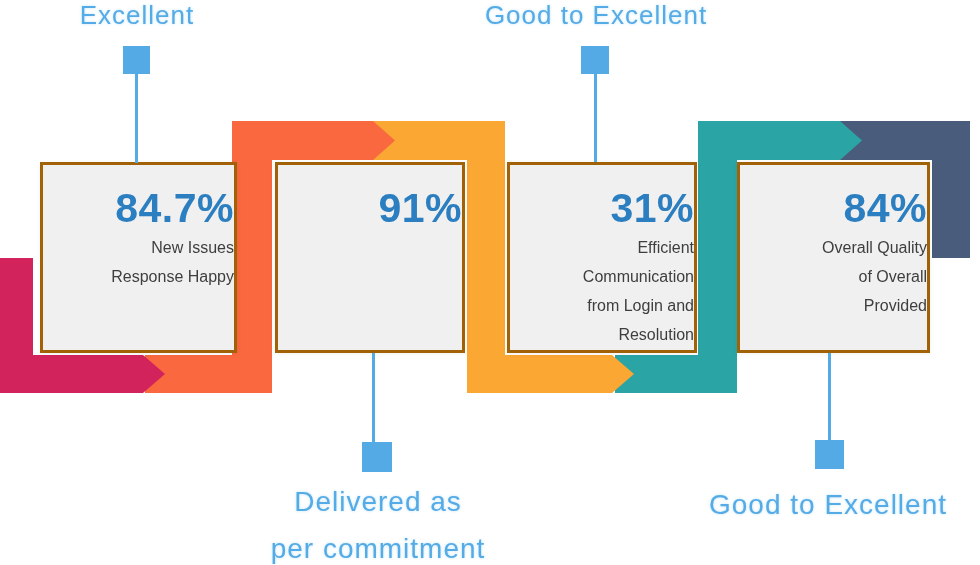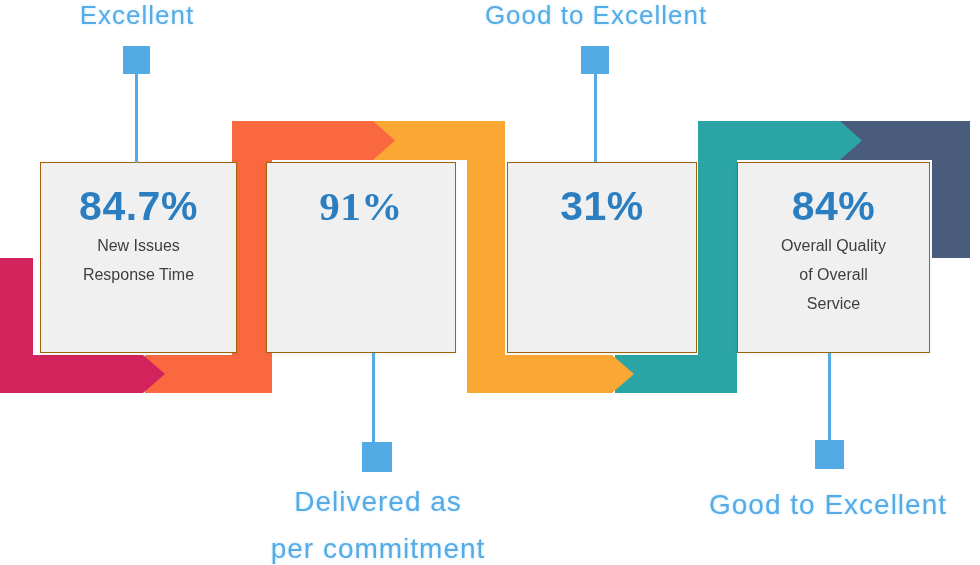--- a/index.html
+++ b/index.html
@@ -1,24 +1,24 @@
 <!DOCTYPE html>
 <html><head>
 <meta charset="utf-8">
 <style>
   html,body{margin:0;padding:0;background:#ffffff;font-family:"Liberation Sans","DejaVu Sans",sans-serif;}
   .stage{position:relative;width:980px;height:565px;overflow:hidden;background:#ffffff;}
   .ribbons{position:absolute;left:0;top:0;width:980px;height:565px;}
-  .card{position:absolute;top:162px;height:191px;background:#f0f0f1;border:1px solid #a16207;
-        box-shadow:0 1px 5px rgba(0,0,0,0.06);box-sizing:border-box;text-align:center;}
+  .card{position:absolute;top:162px;height:191px;background:#f0f0f1;border:3px solid #a16207;
+        box-shadow:0 1px 5px rgba(0,0,0,0.06);box-sizing:border-box;text-align:right;}
   .card .value{margin-top:18px;font-size:41px;line-height:50px;font-weight:bold;color:#2b7ec0;letter-spacing:0.5px;}
   .card .desc{font-size:16px;line-height:29px;color:#3e3e3e;}
   .dl{display:block;}
   .c1{left:40px;width:197px;}
-  .c2{left:266px;width:190px;font-family:Liberation Serif, serif;}
+  .c2{left:275px;width:190px;}
   .c3{left:507px;width:190px;}
   .c4{left:737px;width:193px;}
   .vline{position:absolute;width:3px;background:#54aae5;}
   .marker{position:absolute;background:#54aae5;}
   .callout{position:absolute;color:#55abe6;font-weight:normal;text-align:center;transform:translateX(-50%);
            white-space:nowrap;text-shadow:0 0 3px rgba(190,226,248,0.95);}
   .callout.top{font-size:26px;line-height:30px;letter-spacing:1px;}
   .callout.bottom{font-size:28px;line-height:47px;letter-spacing:1px;}
   .l1{left:135px;top:74px;height:89px;}
   .m1{left:123px;top:46px;width:27px;height:28px;}
@@ -43,38 +43,44 @@
     <polygon points="615,355 698,355 698,121 840,121 862,140.5 840,160 737,160 737,393 615,393" fill="#2ba4a6"></polygon>
     <polygon points="370,121 505,121 505,355 612,355 634,374 612,393 467,393 467,160 370,160" fill="#fba733"></polygon>
     <polygon points="145,355 232,355 232,121 373,121 395,140.5 373,160 272,160 272,393 145,393" fill="#f9683f"></polygon>
     <polygon points="0,258 33,258 33,355 143,355 165,374 143,393 0,393" fill="#d2235c"></polygon>
   </svg>
 
   <div class="card c1">
     <div class="value">84.7%</div>
     <div class="desc">
       <span class="dl">New Issues</span>
-      <span class="dl">Response Time</span>
+      <span class="dl">Response Happy</span>
     </div>
   </div>
 
   <div class="card c2">
     <div class="value">91%</div>
   </div>
 
   <div class="card c3">
     <div class="value">31%</div>
+    <div class="desc">
+      <span class="dl">Efficient</span>
+      <span class="dl">Communication</span>
+      <span class="dl">from Login and</span>
+      <span class="dl">Resolution</span>
+    </div>
   </div>
 
   <div class="card c4">
     <div class="value">84%</div>
     <div class="desc">
       <span class="dl">Overall Quality</span>
       <span class="dl">of Overall</span>
-      <span class="dl">Service</span>
+      <span class="dl">Provided</span>
     </div>
   </div>
 
   <div class="vline l1"></div>
   <div class="marker m1"></div>
   <div class="callout top t1">
     <span class="dl">Excellent</span>
   </div>
 
   <div class="vline l2"></div>

